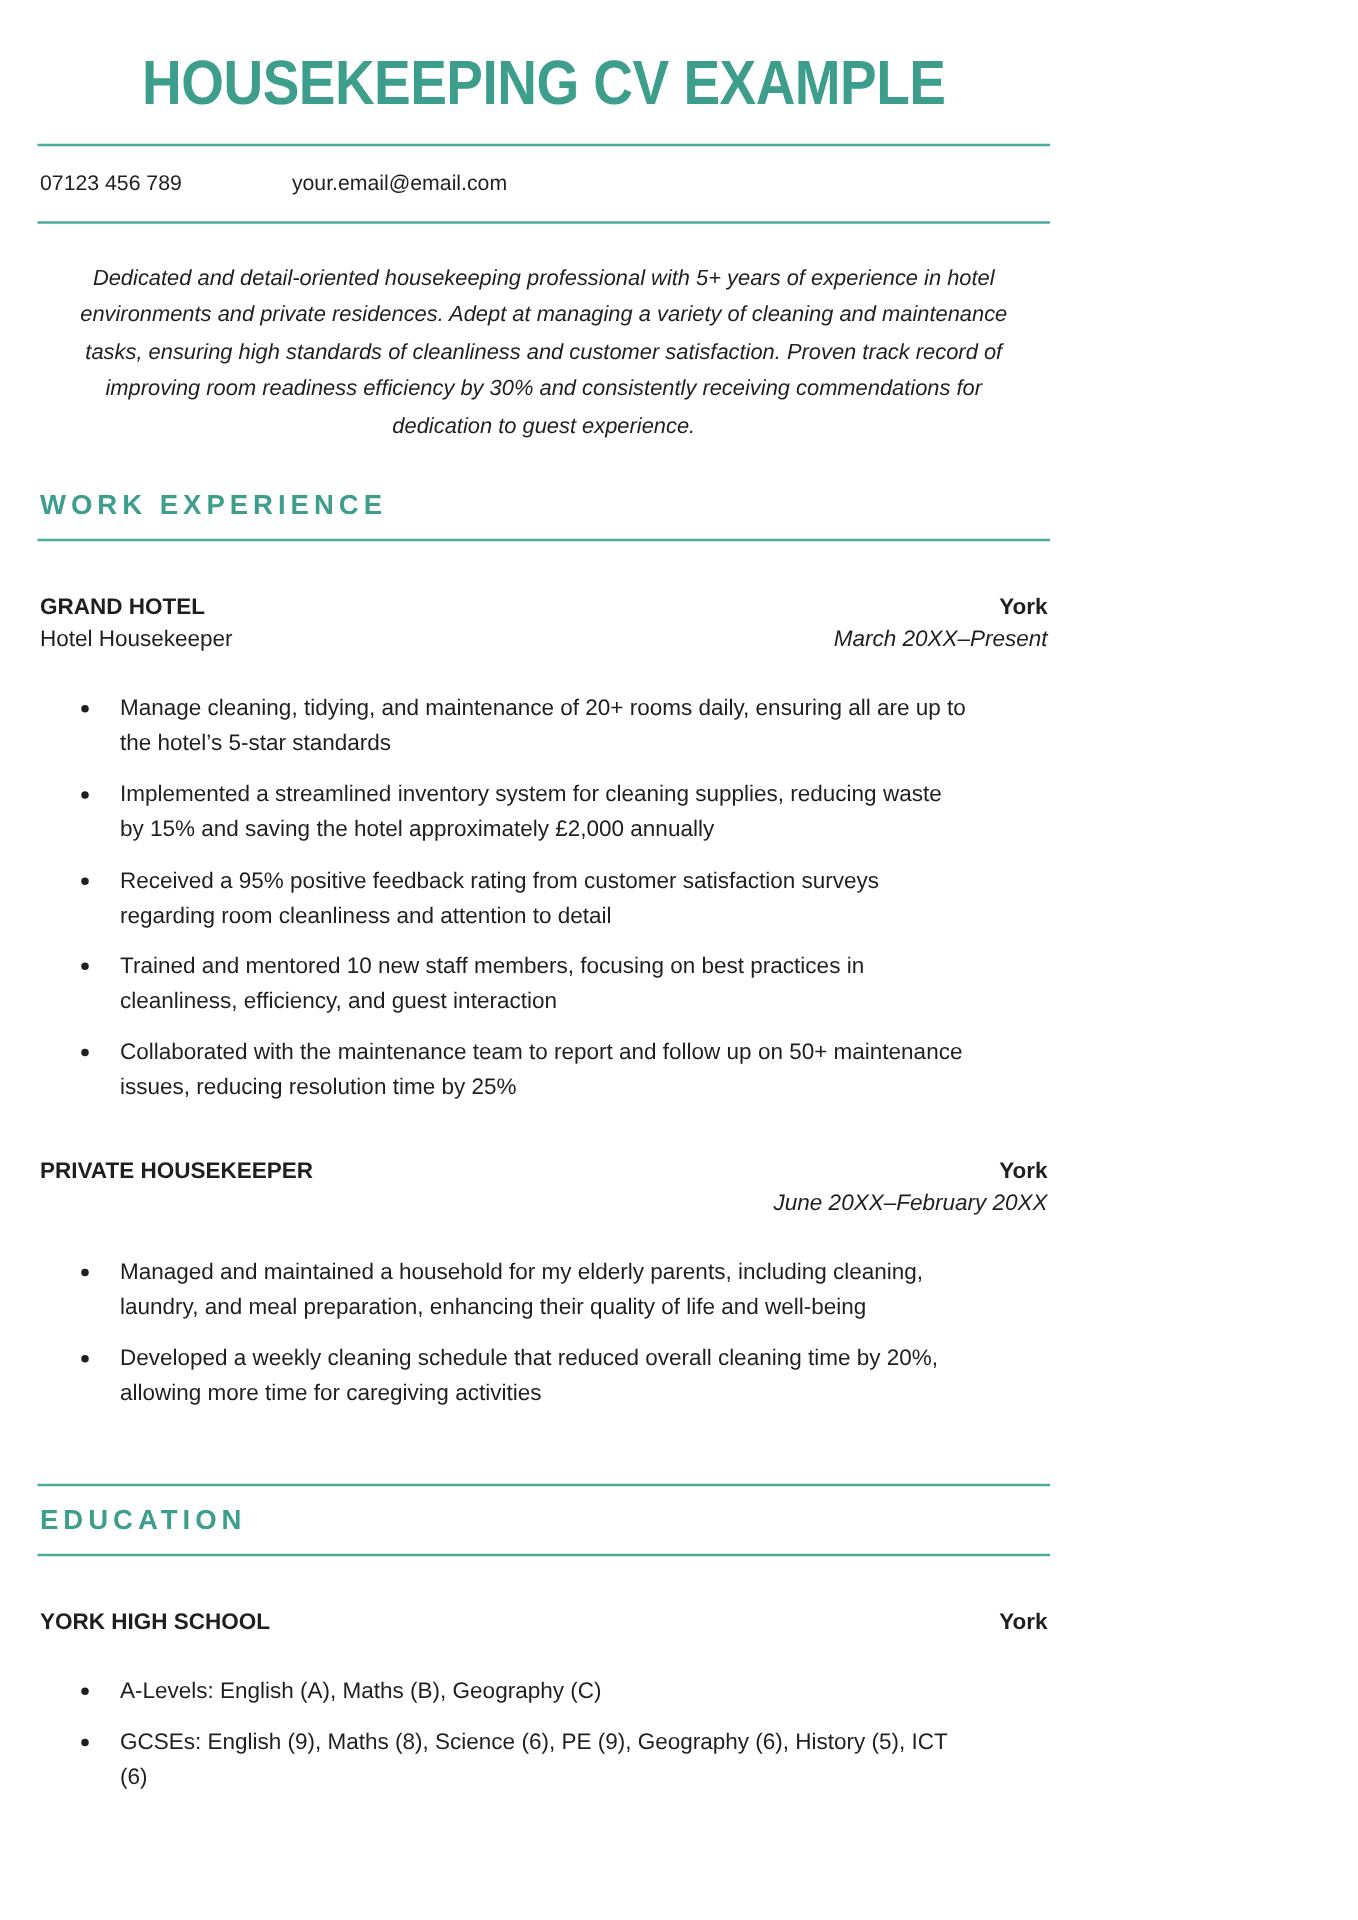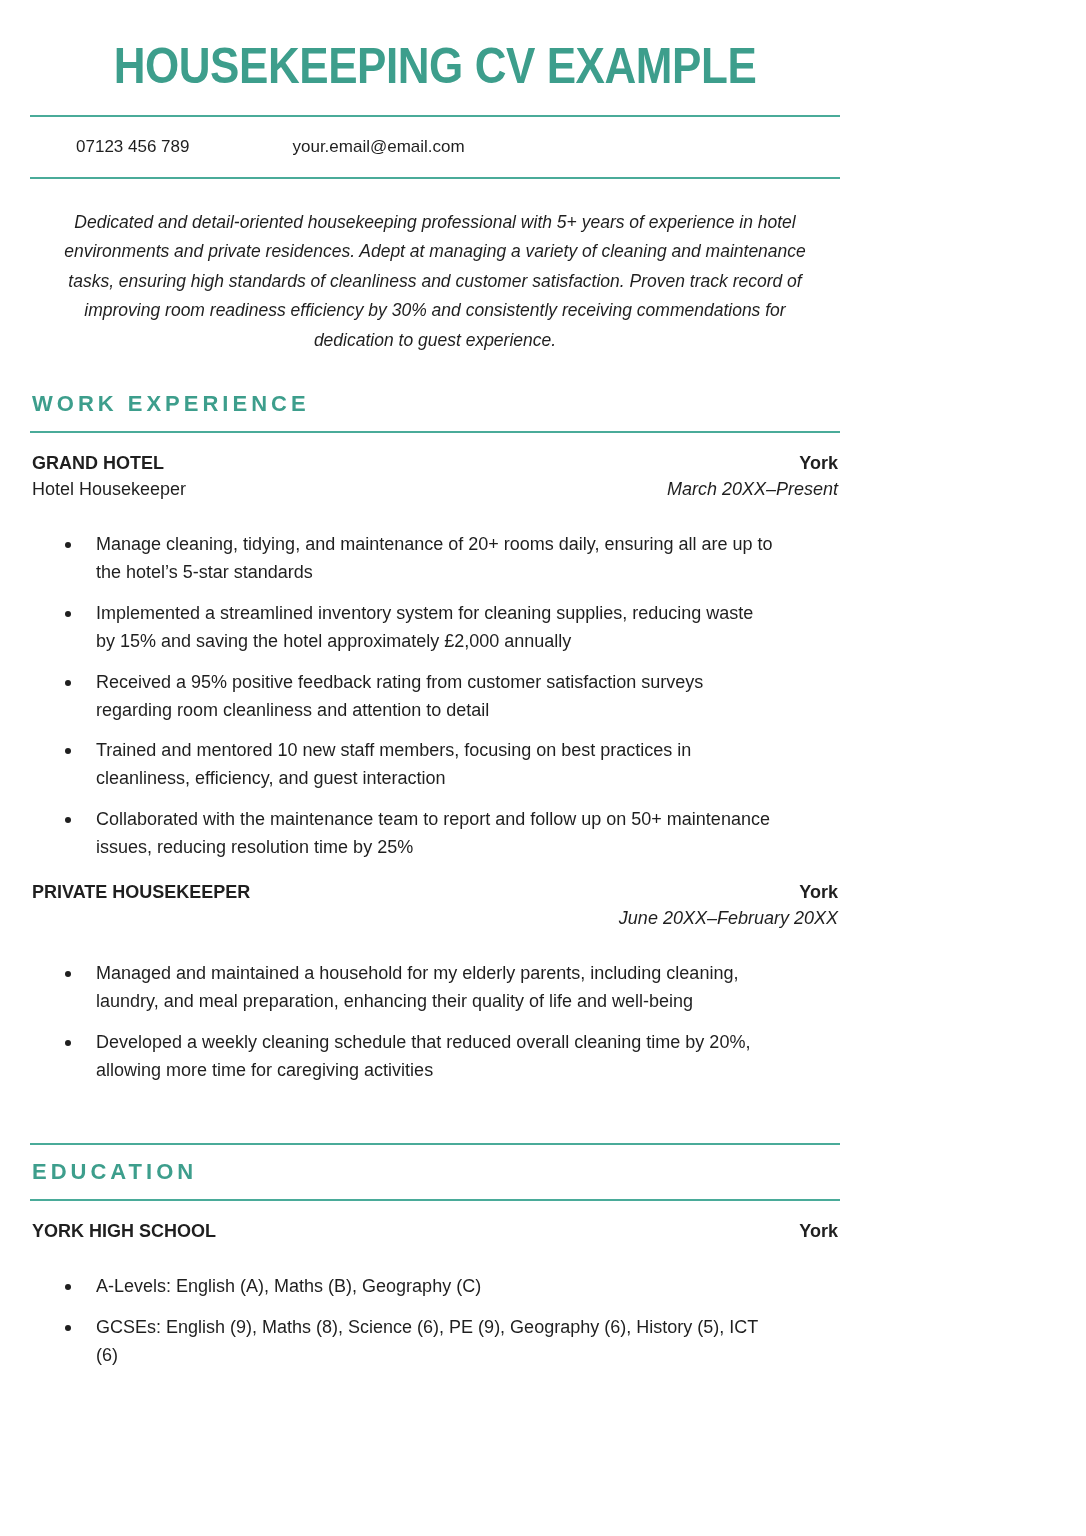--- a/index.html
+++ b/index.html
@@ -43,42 +43,42 @@
     border:none;
   }
   .rule-header{margin-top:21px;}
   .contact-row{
     display:flex;
     margin:0 32px;
     padding:20px 0;
     font-size:17px;
     align-items:center;
   }
-  .contact-cell{text-align:center;}
+  .contact-cell{}
   .c1{width:25%;}
   .c2{width:36%;}
   .c3{width:39%;}
   .summary{
     margin:29px 52px 0;
     text-align:center;
     font-style:italic;
     font-size:17.5px;
     line-height:1.68;
   }
   .section-heading{
     margin:36px 32px 0;
     color:var(--accent);
     font-size:22px;
     font-weight:700;
     letter-spacing:4px;
   }
   .rule-under-heading{margin-top:14px;}
   .rule-above-heading{margin-top:58px;}
   .edu-heading{margin-top:14px;}
-  .entry{margin:17px 32px 0;}
+  .entry{margin:39px 32px 0;}
   .entry-row{
     display:flex;
     justify-content:space-between;
     align-items:baseline;
     font-size:18px;
     line-height:1.45;
   }
   .bold{font-weight:700;}
   .dates{font-style:italic;}
   ul.bullets{

